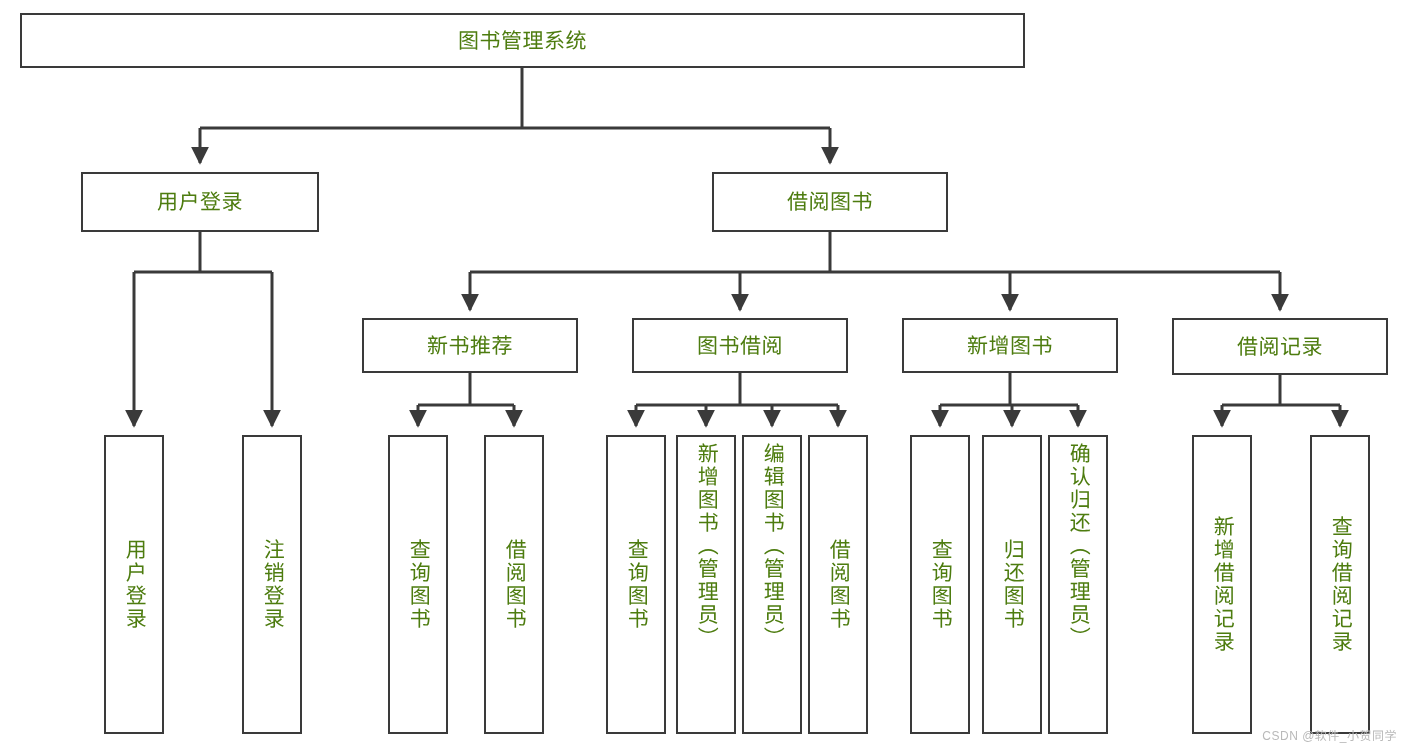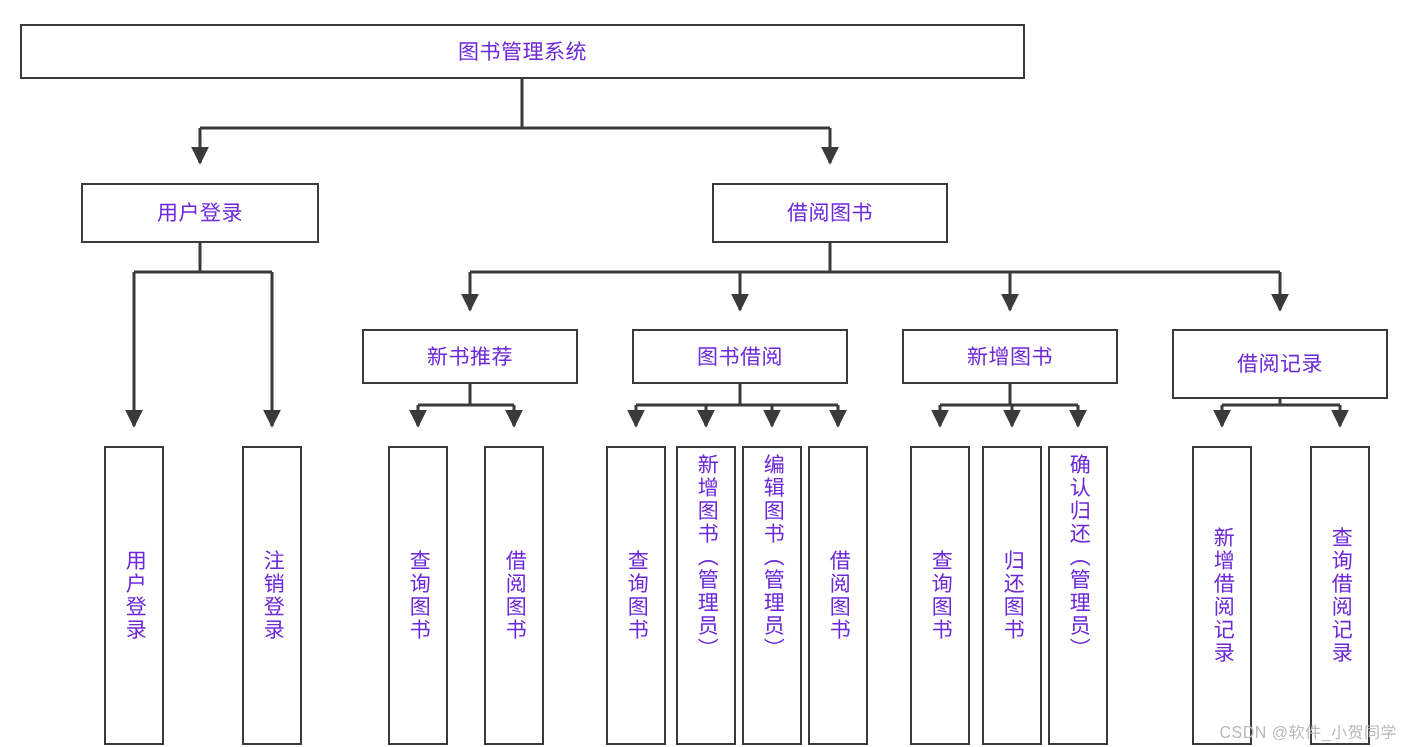--- a/index.html
+++ b/index.html
@@ -19,22 +19,21 @@
     overflow: hidden;
   }
   .node {
     position: absolute;
     box-sizing: border-box;
     background: #ffffff;
     border: 2px solid #3a3a3a;
     display: flex;
     align-items: center;
     justify-content: center;
-    color: #6d28d9;
-    margin-top: 11px;
+    color: #4d7c0f;
   }
   .node.horiz .node-label {
     font-size: 21px;
     line-height: 1.2;
     letter-spacing: 0.5px;
     white-space: nowrap;
   }
   .node.vert {
     align-items: flex-start;
     padding-top: 6px;
@@ -61,21 +60,21 @@
     left: 0;
     top: 0;
     width: 1405px;
     height: 747px;
     pointer-events: none;
   }
   .watermark {
     position: absolute;
     right: 8px;
     bottom: 4px;
-    font-size: 16px;
+    font-size: 12px;
     color: #b9b9b9;
     white-space: nowrap;
     letter-spacing: 0.5px;
   }
 </style>
 </head>
 <body>
 
 <div id="canvas">
 
@@ -147,21 +146,21 @@
   </div>
 
   <div class="node horiz" style="left:362px; top:318px; width:216px; height:55px;">
     <span class="node-label">新书推荐</span>
   </div>
 
   <div class="node horiz" style="left:902px; top:318px; width:216px; height:55px;">
     <span class="node-label">新增图书</span>
   </div>
 
-  <div class="node horiz" style="left:1172px; top:318px; width:216px; height:70px;">
+  <div class="node horiz" style="left:1172px; top:318px; width:216px; height:57px;">
     <span class="node-label">借阅记录</span>
   </div>
 
   <div class="node vert center" style="left:104px; top:435px; width:60px; height:299px;">
     <span class="node-label">用户登录</span>
   </div>
 
   <div class="node vert center" style="left:242px; top:435px; width:60px; height:299px;">
     <span class="node-label">注销登录</span>
   </div>

